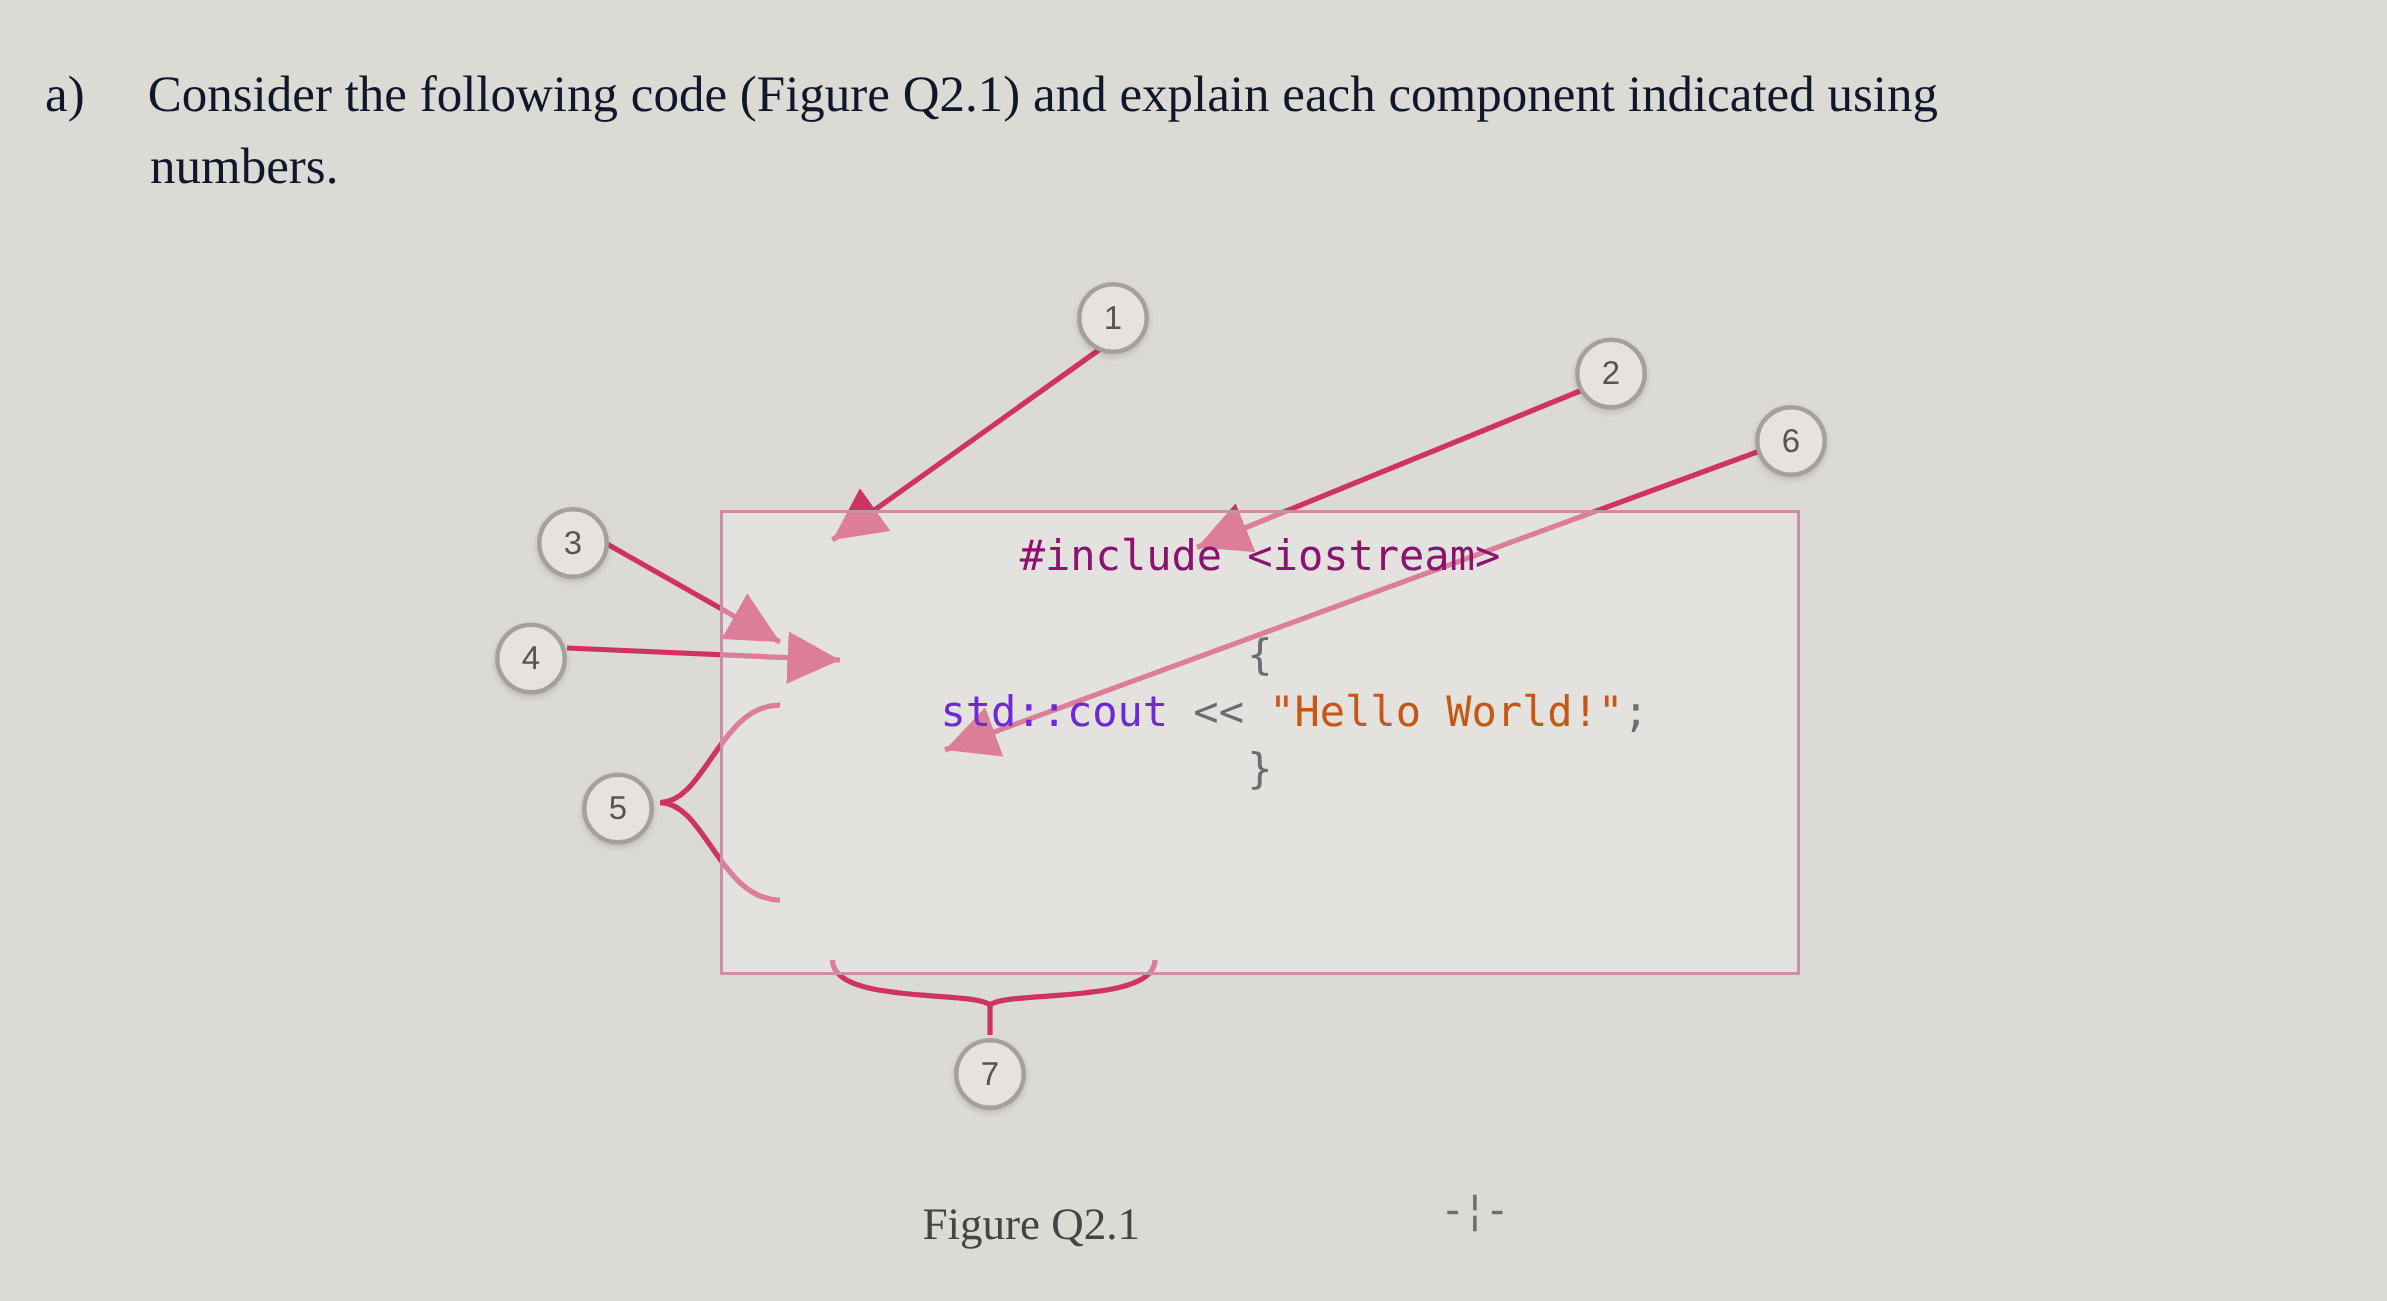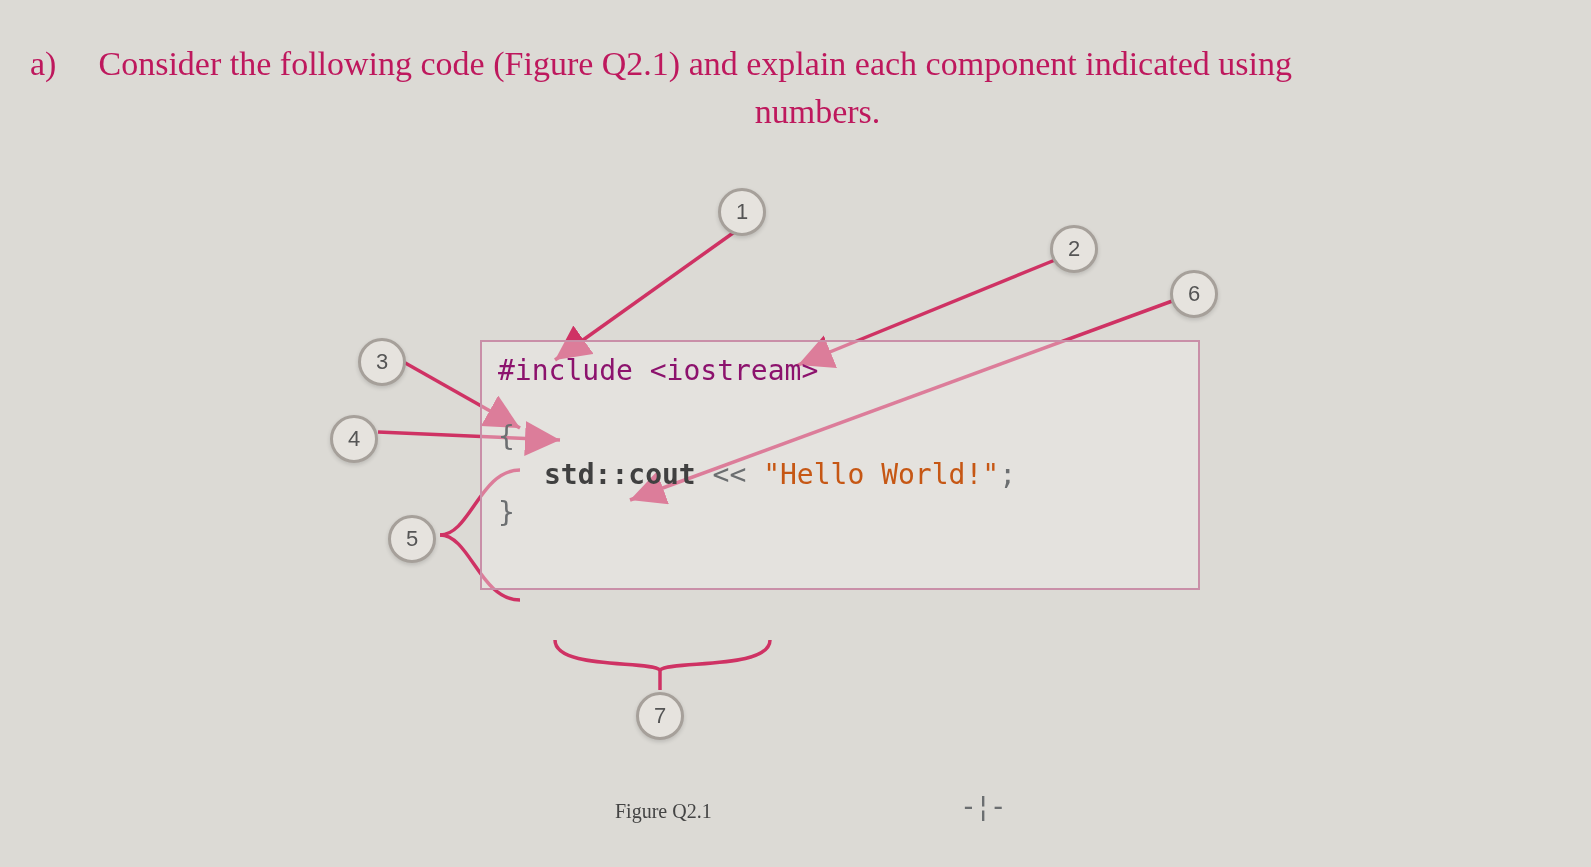--- a/index.html
+++ b/index.html
@@ -12,83 +12,83 @@
     overflow: hidden;
     position: relative;
   }
   .question {
     position: absolute;
     left: 30px;
     top: 40px;
     right: 56px;
     font-size: 34px;
     line-height: 1.4;
-    color: #be185d;
+    color: #0f172a;
   }
   .q-marker {
     display: inline-block;
     width: 60px;
   }
   .q-text {
     display: inline;
   }
   .q-line2 {
     margin-left: 70px;
     display: block;
-    text-align: center;
   }
 
   .figure-area {
     position: absolute;
     left: 0; top: 170px;
     width: 1591px; height: 697px;
   }
 
   
   .code-box {
     position: absolute;
     left: 480px;
     top: 170px;
     width: 720px;
-    height: 250px;
+    height: 310px;
     border: 2px solid #c98fa8;
     background: rgba(240,238,234,0.4);
     padding: 10px 16px;
     font-family: "Lucida Sans Typewriter", "Lucida Console", Consolas, monospace;
     font-size: 28px;
     line-height: 38px;
     color: #6b6e70;
+    text-align: center;
   }
   .kw     { color: #8c126d; }  
   .type   { color: #8c126d; }
   .ident  { color: #6b6e70; }
   .str    { color: #c65714; }  
   .num    { color: #c65714; }
   .op     { color: #6b6e70; }
-  .scope  { color: #404040; font-weight: bold; }
+  .scope  { color: #6d28d9; }
 
   .circle {
     position: absolute;
     width: 48px; height: 48px;
     border: 3px solid #a6a09a;
     border-radius: 50%;
     background: #e6e3de;
     text-align: center;
     line-height: 42px;
     font-family: Arial, sans-serif;
     font-size: 22px;
     color: #555;
     box-shadow: 0 2px 4px rgba(0,0,0,0.15);
   }
 
   .caption {
     position: absolute;
     left: 615px;
     top: 630px;
-    font-size: 20px;
+    font-size: 30px;
     font-family: Georgia, serif;
     color: #444;
   }
 
   .cursor-mark {
     position: absolute;
     left: 960px;
     top: 620px;
     font-size: 28px;
     color: #6b6e70;

